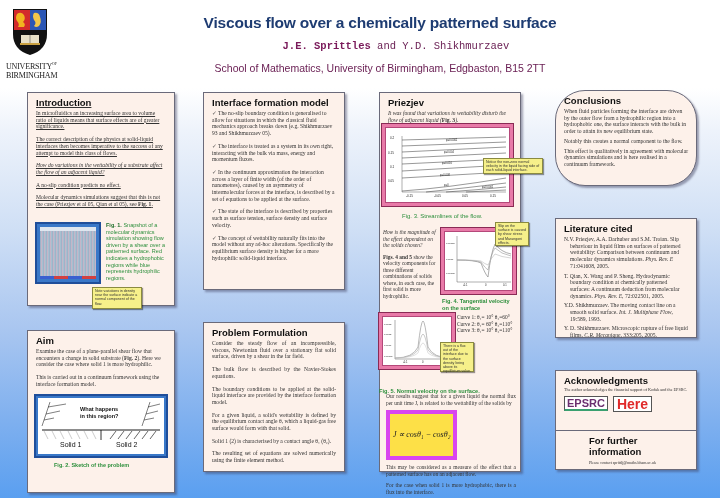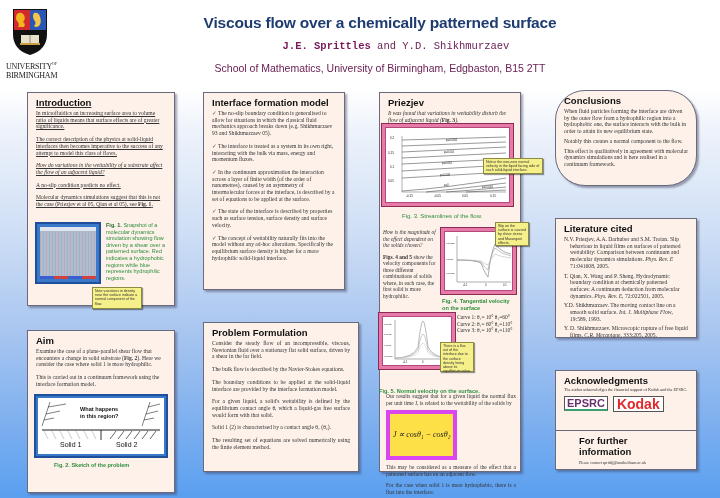--- a/index.html
+++ b/index.html
@@ -147,21 +147,21 @@
 
 <div class="panel" style="left:203px; top:92px; width:142px; height:198px;">
   <h2>Interface formation model</h2>
   <p><span>✓</span> <span>The no-slip boundary condition is generalised to allow for situations in which the classical fluid mechanics approach breaks down (e.g. Shikhmurzaev 93 and Shikhmurzaev 05).</span></p>
   <p><span>✓</span> <span>The interface is treated as a system in its own right, interacting with the bulk via mass, energy and momentum fluxes.</span></p>
   <p><span>✓</span> <span>In the continuum approximation the interaction across a layer of finite width (of the order of nanometres), caused by an asymmetry of intermolecular forces at the interface, is described by a set of equations to be applied at the surface.</span></p>
   <p><span>✓</span> <span>The state of the interface is described by properties such as surface tension, surface density and surface velocity.</span></p>
   <p><span>✓</span> <span>The concept of wettability naturally fits into the model without any ad-hoc alterations. Specifically the equilibrium surface density is higher for a more hydrophilic solid-liquid interface.</span></p>
 </div>
 
-<div class="panel justify" style="left:203px; top:322px; width:156px; height:150px;">
+<div class="panel justify" style="left:203px; top:322px; width:142px; height:150px;">
   <h2>Problem Formulation</h2>
   <p>Consider the steady flow of an incompressible, viscous, Newtonian fluid over a stationary flat solid surface, driven by a shear in the far field.</p>
   <p>The bulk flow is described by the Navier-Stokes equations.</p>
   <p>The boundary conditions to be applied at the solid-liquid interface are provided by the interface formation model.</p>
   <p>For a given liquid, a solid's wettability is defined by the equilibrium contact angle θ, which a liquid-gas free surface would form with that solid.</p>
   <p>Solid 1 (2) is characterised by a contact angle θ₁ (θ₂).</p>
   <p>The resulting set of equations are solved numerically using the finite element method.</p>
 </div>
 
 <div class="panel" style="left:379px; top:92px; width:142px; height:380px;">
@@ -286,20 +286,20 @@
   <div style="padding-left:6px; text-indent:-6px; margin-bottom:3px;"><span>Y.D. Shikhmurzaev. </span><span>The moving contact line on a smooth solid surface. </span><i>Int. J. Multiphase Flow</i><span>, 19:589, 1993.</span></div>
   <div style="padding-left:6px; text-indent:-6px;"><span>Y. D. Shikhmurzaev. </span><span>Microscopic rupture of free liquid films. </span><i>C.R. Mecanique</i><span>, 333:205, 2005.</span></div>
 </div>
 
 <div class="panel" style="left:555px; top:370px; width:142px; height:100px; padding:0;">
   <div style="padding:4px 8px; height:60px; border-bottom:1px solid #6a6a7a;">
     <h2 style="margin-bottom:1px;">Acknowledgments</h2>
     <p style="font-size:4.2px; line-height:5px; margin-bottom:4px;">The author acknowledges the financial support of Kodak and the EPSRC.</p>
     <div style="display:flex; gap:5px; align-items:flex-start;">
       <div style="font-family:'Liberation Sans',sans-serif; font-weight:bold; font-size:11px; line-height:12px; color:#6b2f6f; border:1px solid #555; border-bottom:2px solid #3aa070; padding:0 2px; background:#fff;">EPSRC</div>
-      <div style="font-family:'Liberation Sans',sans-serif; font-weight:bold; font-size:14px; line-height:14px; color:#e02a2a; border:1px solid #555; padding:0 3px; background:#fff;">Kodak</div>
+      <div style="font-family:'Liberation Sans',sans-serif; font-weight:bold; font-size:14px; line-height:14px; color:#e02a2a; border:1px solid #555; padding:0 3px; background:#fff;">Here</div>
     </div>
   </div>
-  <div style="padding:4px 23px;">
+  <div style="padding:4px 23px;margin-left:10px;">
     <h2 style="margin-bottom:3px;">For further information</h2>
     <p style="font-size:4px; line-height:5px;">Please contact sprittlj@maths.bham.ac.uk</p>
   </div>
 </div>
 
 </body></html>

